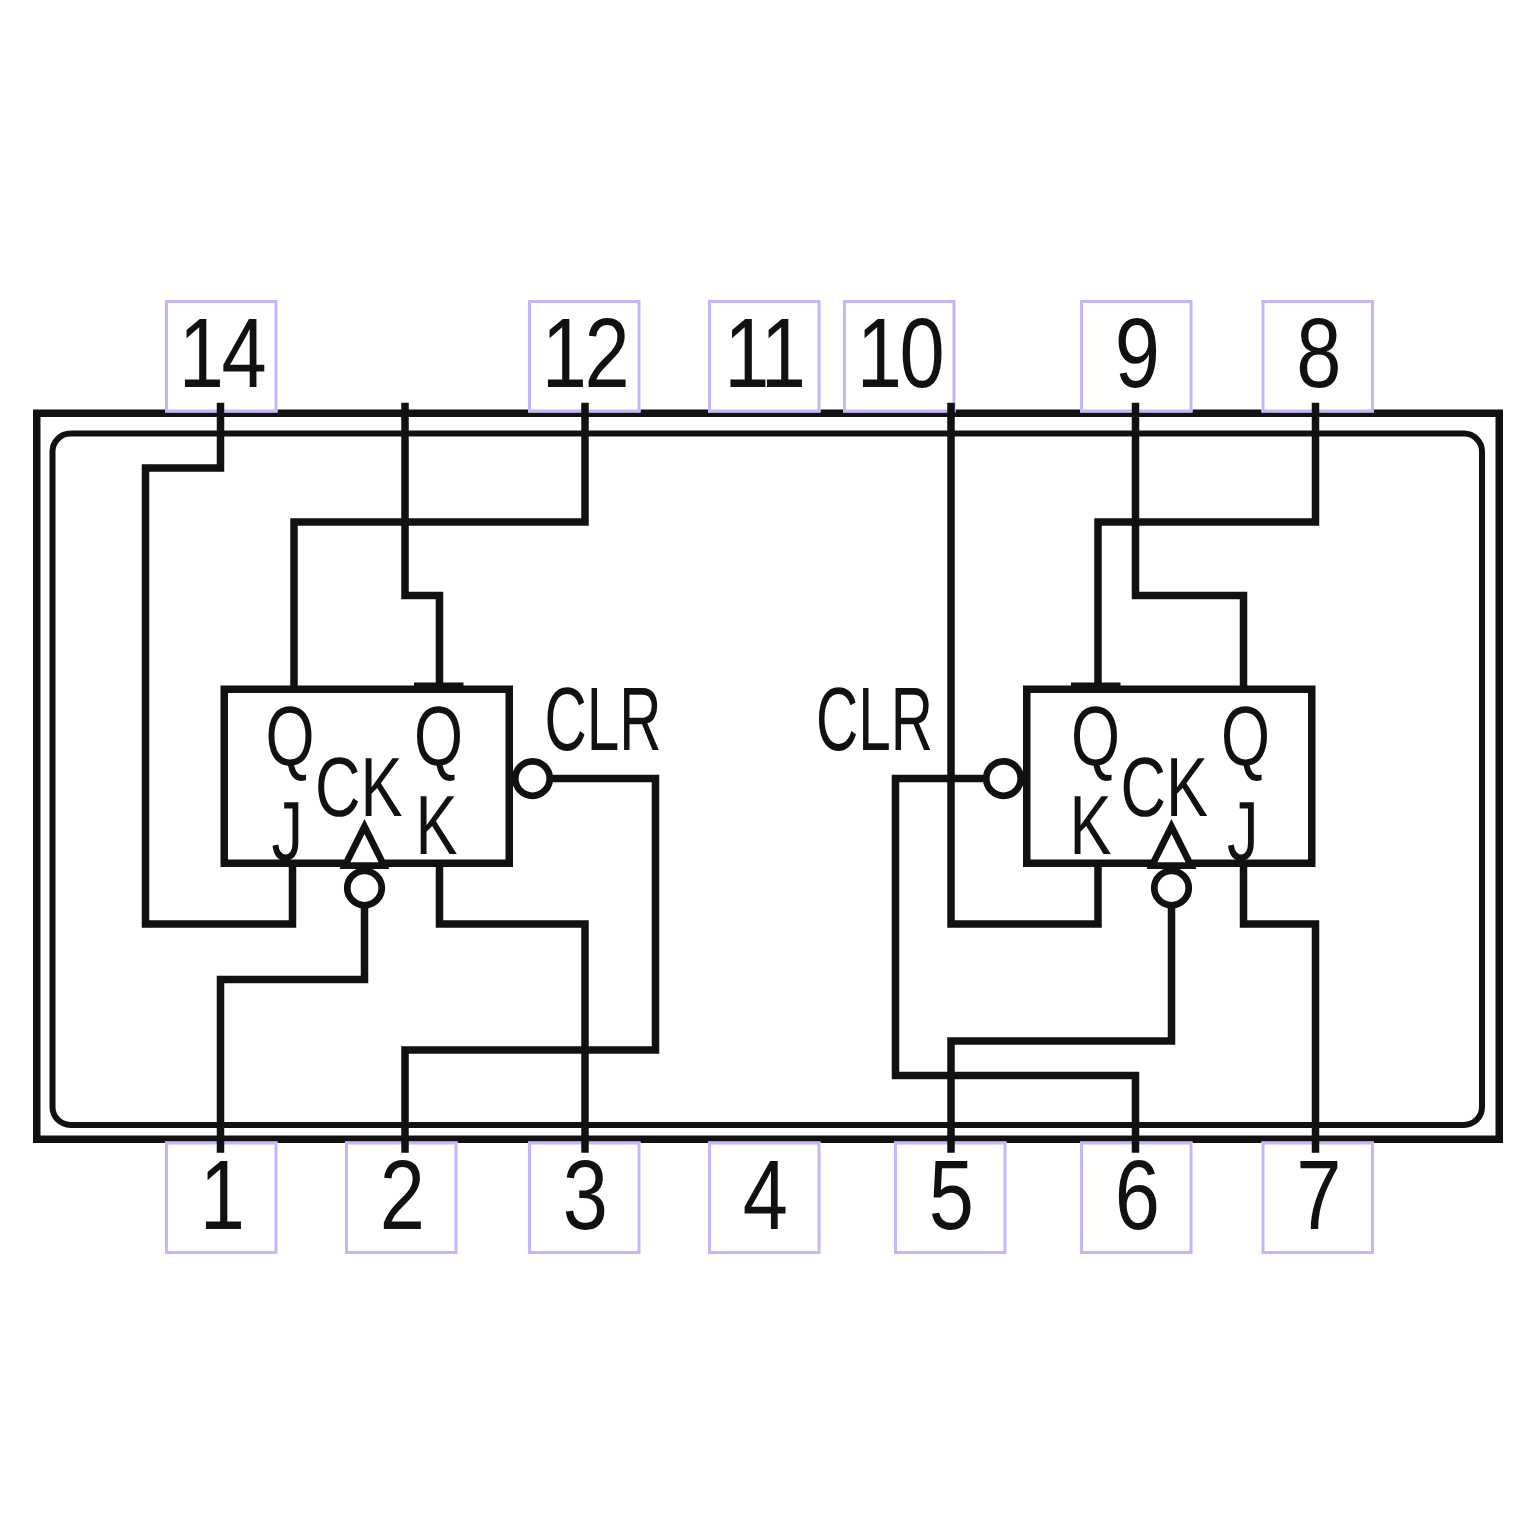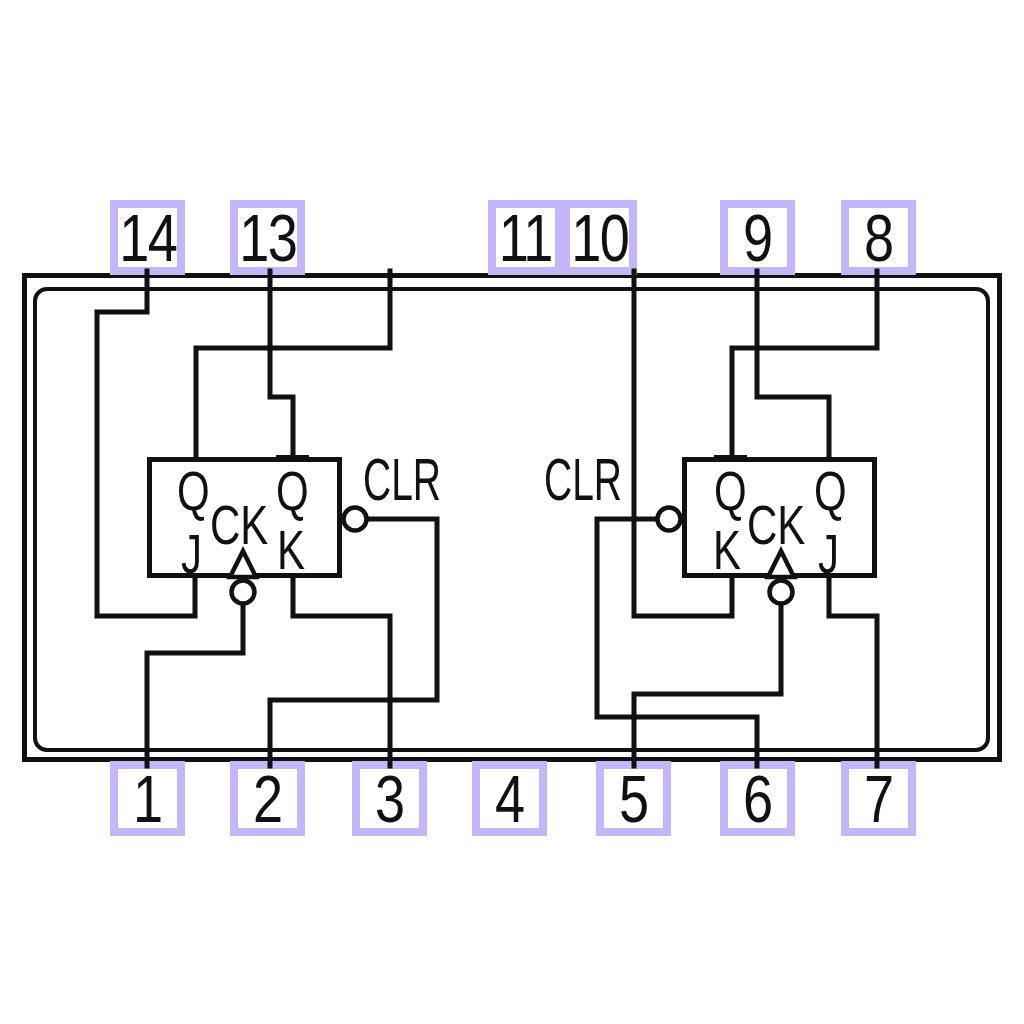--- a/index.html
+++ b/index.html
@@ -2,22 +2,22 @@
 <html><head>
 <meta charset="utf-8">
 <style>
   html,body{margin:0;padding:0;background:#ffffff;}
   .canvas{position:relative;width:1024px;height:1024px;background:#ffffff;overflow:hidden;
           font-family:"Liberation Sans",sans-serif;color:#111111;}
   .chip-outer{position:absolute;left:22px;top:273px;width:980px;height:489px;
               border:5px solid #111;box-sizing:border-box;background:#fff;}
   .chip-inner{position:absolute;left:33px;top:287px;width:957px;height:465px;
               border:4px solid #111;border-radius:14px;box-sizing:border-box;}
-  .pin{position:absolute;width:75px;height:75px;border:8px solid #c4b5fd;box-sizing:border-box;
-       background:#fff;display:flex;align-items:center;justify-content:center;z-index:3;}
+  .pin{position:absolute;width:75px;height:75px;border:2px solid #c4b5fd;box-sizing:border-box;
+       background:#fff;display:flex;justify-content:center;z-index:3;}
   .pin-top{top:200px;}
   .pin-bottom{top:761px;}
   .pin span{font-size:66px;line-height:1;letter-spacing:-2px;transform:scaleX(0.82);}
   .ff{position:absolute;top:457px;width:195px;height:121px;border:5px solid #111;
       box-sizing:border-box;background:#fff;z-index:4;}
   .ff-left{left:147px;}
   .ff-right{left:682px;}
   .lbl{position:absolute;font-size:56px;line-height:1;z-index:6;
        transform:scaleX(0.75);transform-origin:left top;white-space:nowrap;}
   .clr{position:absolute;font-size:60px;line-height:1;z-index:6;
@@ -29,24 +29,24 @@
 <body>
 
 <div class="canvas">
 
   <div class="chip-outer"></div>
   <div class="chip-inner"></div>
 
   <div class="pin pin-top" style="left:110px">
       <span>14</span>
     </div>
-  <div class="pin pin-top" style="left:230px">
-      <span>13</span>
+  <div class="pin pin-top" style="left:352px">
+      <span>12</span>
     </div>
-  <div class="pin pin-top" style="left:488px">
+  <div class="pin pin-top" style="left:472px">
       <span>11</span>
     </div>
   <div class="pin pin-top" style="left:562px">
       <span>10</span>
     </div>
   <div class="pin pin-top" style="left:720px">
       <span>9</span>
     </div>
   <div class="pin pin-top" style="left:841px">
       <span>8</span>

